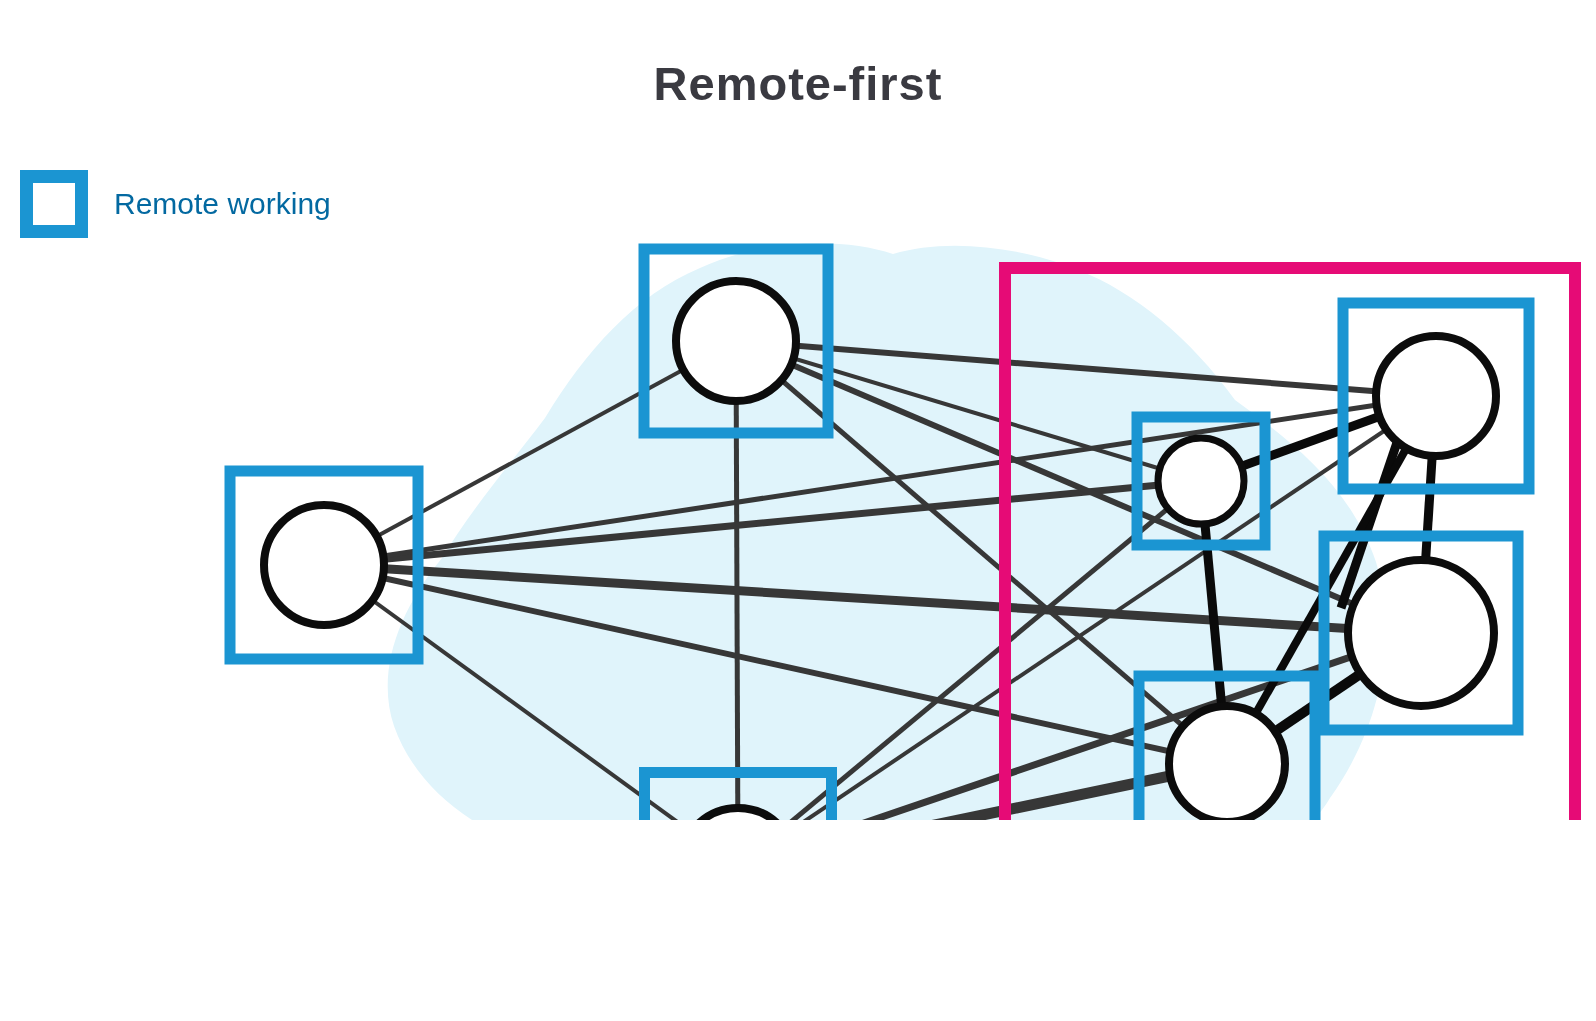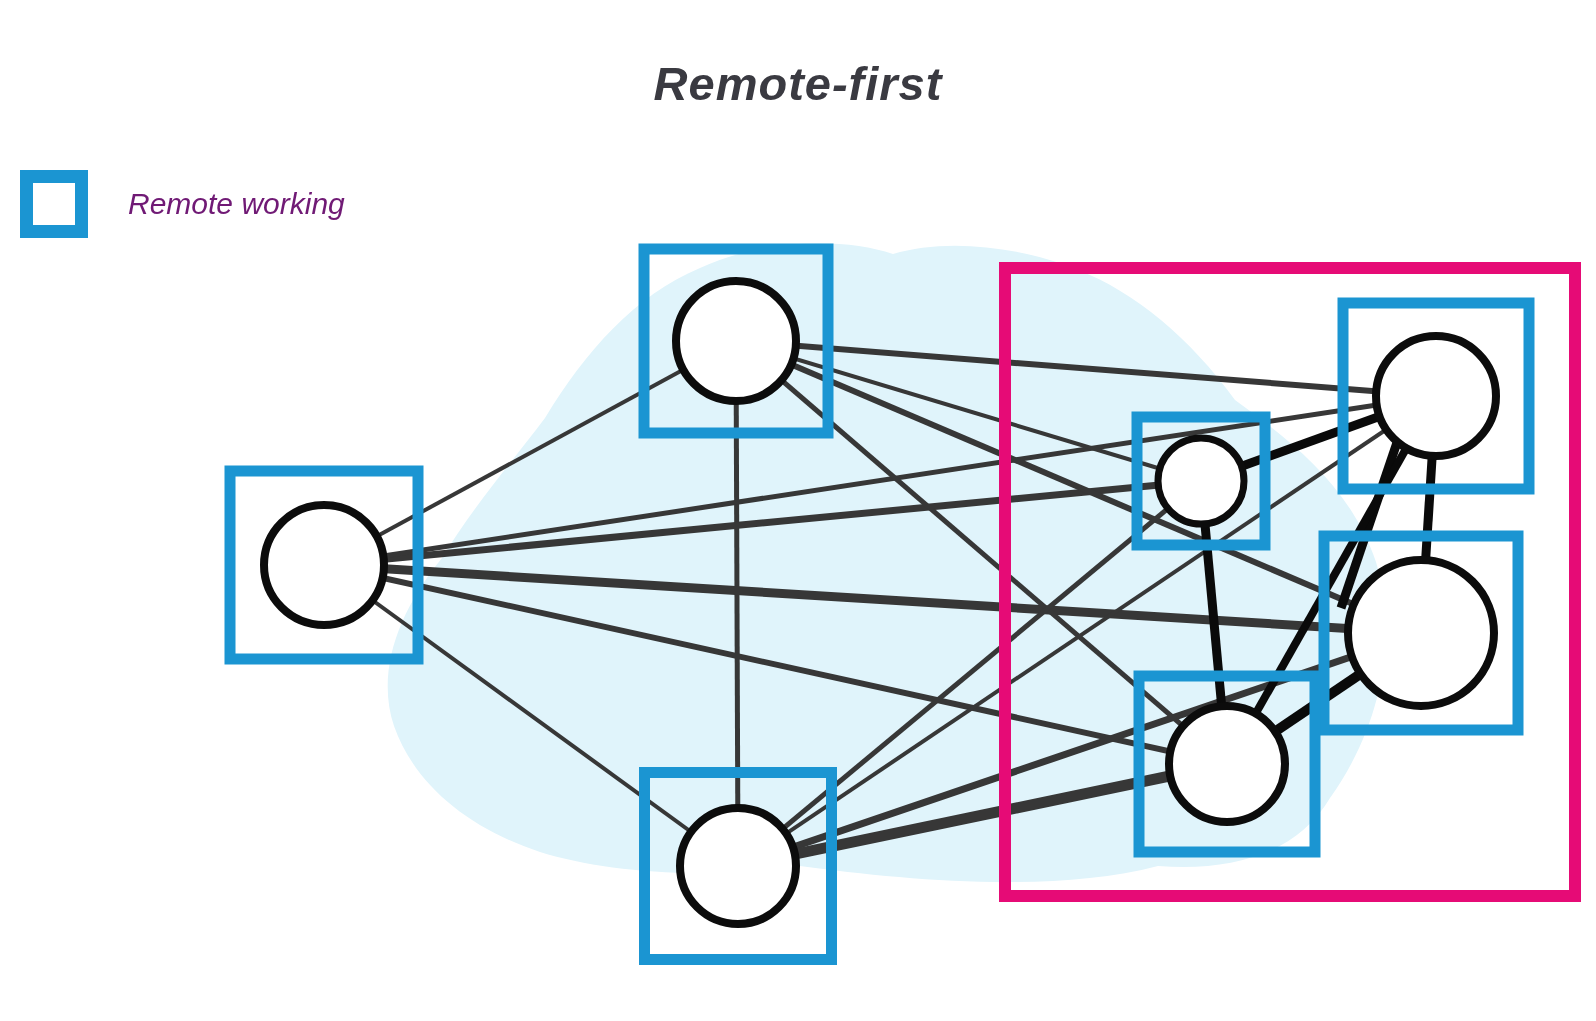--- a/index.html
+++ b/index.html
@@ -1,22 +1,21 @@
 <!DOCTYPE html>
 <html><head>
 <meta charset="utf-8">
 <style>
   html,body{margin:0;padding:0;background:#ffffff;}
   .canvas{
     position:relative;
-    width:1596px;height:1021px;
+    width:1596px;height:820px;
     background:#ffffff;
     overflow:hidden;
     font-family:"Liberation Sans", sans-serif;
-    font-style:italic;
   }
   .title{
     position:absolute;
     top:56px;left:0;width:100%;
     text-align:center;
     font-size:47px;
     font-weight:800;
     letter-spacing:1px;
     color:#3a3a41;
   }
@@ -31,24 +30,24 @@
     margin-bottom:30px;
   }
   .legend-swatch{
     width:68px;height:68px;
     box-sizing:border-box;
     border:13px solid #888;
     background:#ffffff;
     flex:0 0 auto;
   }
   .legend-label{
-    margin-left:40px;
+    margin-left:26px;
     font-size:30px;
     font-weight:500;
-    color:#701a75;
+    color:#0369a1;
     white-space:nowrap;
   }
   svg.diagram{position:absolute;top:0;left:0;}
 </style>
 </head>
 <body>
 
 <div class="canvas">
 
   <svg class="diagram" id="diagram-svg" width="1596" height="1021" viewBox="0 0 1596 1021">

